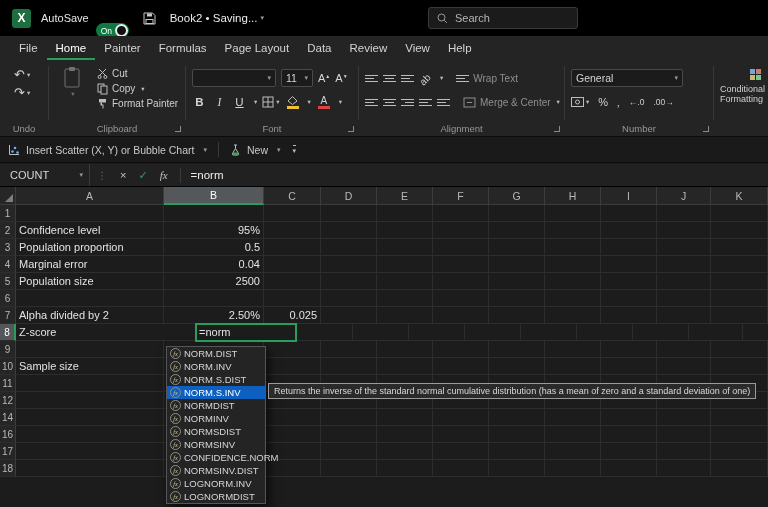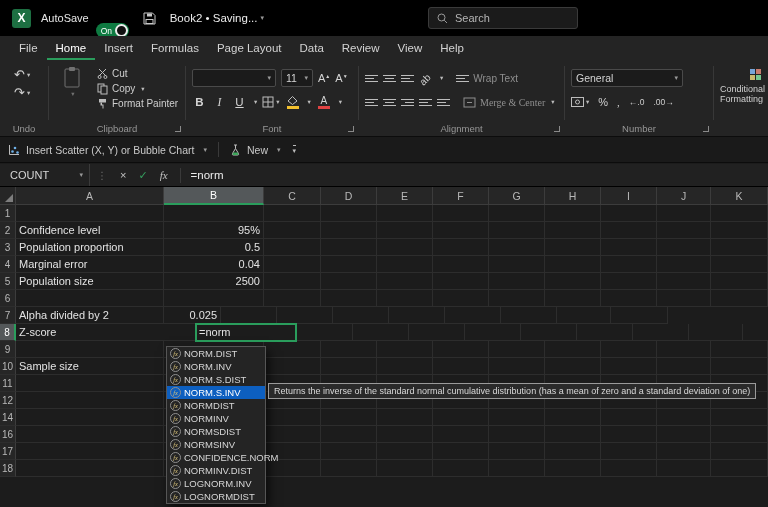--- a/index.html
+++ b/index.html
@@ -140,21 +140,21 @@
           <circle cx="4.5" cy="4.5" r="3.5" fill="none" stroke="#9a9a9a"></circle>
           <path d="M7.2 7.2 L10 10" stroke="#9a9a9a"></path>
         </svg>
       <span>Search</span>
     </div>
   </div>
 
   <div class="menubar">
       <div class="tab">File</div>
       <div class="tab active">Home</div>
-      <div class="tab">Insert</div>
+      <div class="tab">Painter</div>
       <div class="tab">Formulas</div>
       <div class="tab">Page Layout</div>
       <div class="tab">Data</div>
       <div class="tab">Review</div>
       <div class="tab">View</div>
       <div class="tab">Help</div>
     </div>
 
   <div class="ribbon">
 
@@ -277,21 +277,21 @@
         <span class="mini">▾</span>
         <span class="wordbtn">
           <span class="bars l">
               <i></i>
               <i></i>
               <i></i>
             </span>
           <span>Wrap Text</span>
         </span>
       </div>
-      <div class="hrow" style="margin-top:4px;font-family:Liberation Serif, serif;">
+      <div class="hrow" style="margin-top:4px;">
         <span class="bars l">
             <i></i>
             <i></i>
             <i></i>
           </span>
         <span class="bars c">
             <i></i>
             <i></i>
             <i></i>
           </span>
@@ -490,20 +490,21 @@
           <div class="cell" style="width: 56px;"></div>
           <div class="cell" style="width: 56px;"></div>
           <div class="cell" style="width: 56px;"></div>
           <div class="cell" style="width: 56px;"></div>
           <div class="cell" style="width: 54px;"></div>
           <div class="cell" style="width: 57px;"></div>
         </div>
         <div class="grow">
           <div class="rh">7</div>
           <div class="cell" style="width: 148px;">Alpha divided by 2</div>
+          <div class="cell right" style="width: 100px;">2.50%</div>
           <div class="cell right" style="width: 57px;">0.025</div>
           <div class="cell" style="width: 56px;"></div>
           <div class="cell" style="width: 56px;"></div>
           <div class="cell" style="width: 56px;"></div>
           <div class="cell" style="width: 56px;"></div>
           <div class="cell" style="width: 56px;"></div>
           <div class="cell" style="width: 56px;"></div>
           <div class="cell" style="width: 54px;"></div>
           <div class="cell" style="width: 57px;"></div>
         </div>
@@ -667,21 +668,21 @@
         <div class="acitem">
           <span class="fxicon">fx</span>
           <span>NORMSINV</span>
         </div>
         <div class="acitem">
           <span class="fxicon">fx</span>
           <span>CONFIDENCE.NORM</span>
         </div>
         <div class="acitem">
           <span class="fxicon">fx</span>
-          <span>NORMINV.DIST</span>
+          <span>NORMSINV.DIST</span>
         </div>
         <div class="acitem">
           <span class="fxicon">fx</span>
           <span>LOGNORM.INV</span>
         </div>
         <div class="acitem">
           <span class="fxicon">fx</span>
           <span>LOGNORMDIST</span>
         </div>
       </div>

